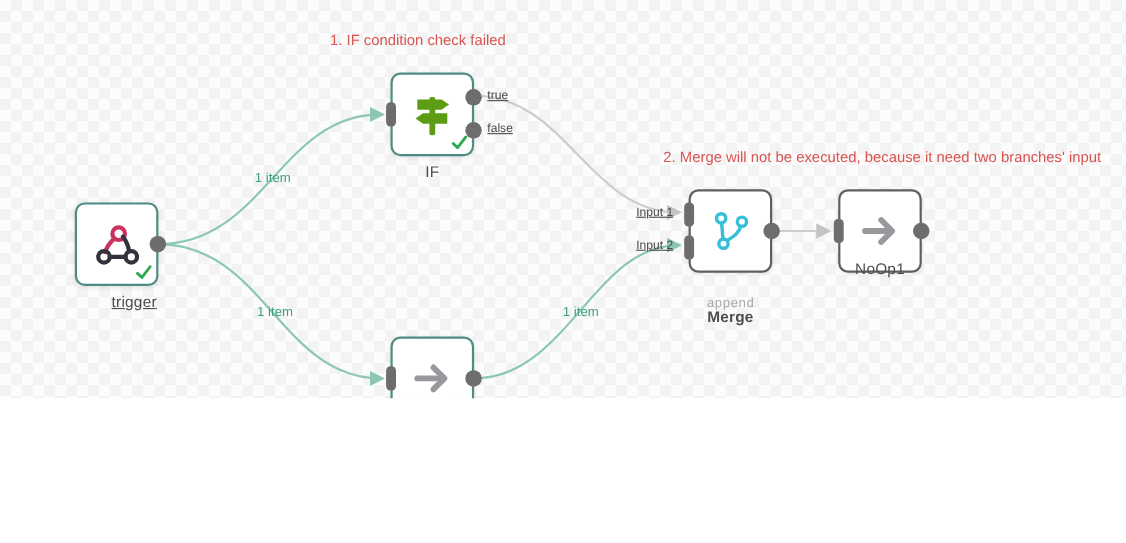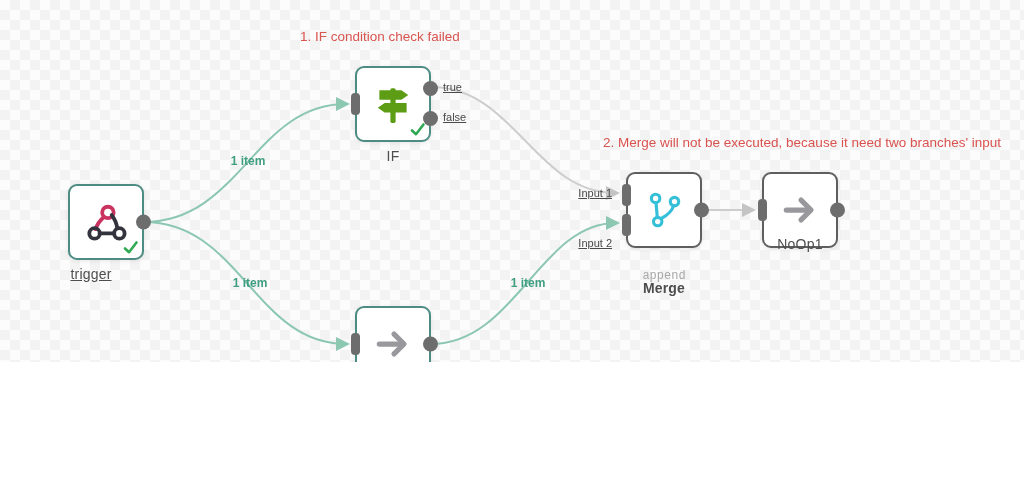--- a/index.html
+++ b/index.html
@@ -80,21 +80,20 @@
     text-decoration: underline;
   }
   .port-label.right-align { text-align: right; }
 
   .edge-label {
     position: absolute;
     width: 80px;
     text-align: center;
     font-size: 12px;
     color: #3f9e80;
-    font-weight: bold;
   }
 
   .annotation {
     position: absolute;
     font-size: 13.5px;
     color: #d9534f;
     white-space: nowrap;
   }
 </style>
 </head>
@@ -132,21 +131,21 @@
       <circle cx="10" cy="34" r="5.5" stroke="#33333e" stroke-width="4"></circle>
       <circle cx="36" cy="34" r="5.5" stroke="#33333e" stroke-width="4"></circle>
       <path d="M28,14.8 C31.2,19 33.2,23.8 33.8,28.6" stroke="#33333e" stroke-width="4" stroke-linecap="round"></path>
       <path d="M15.5,34 L30.5,34" stroke="#33333e" stroke-width="4" stroke-linecap="round"></path>
     </svg>
     <svg class="check" viewBox="0 0 17 17">
       <path d="M3,9.5 L7,13.2 L14.5,3.5" fill="none" stroke="#2fa952" stroke-width="2.6" stroke-linecap="round" stroke-linejoin="round"></path>
     </svg>
     <span class="port-out vcenter"></span>
   </div>
-  <div class="node-label" style="left:21px; top:266px;text-decoration:underline;">trigger</div>
+  <div class="node-label" style="left:52px; top:266px;text-decoration:underline;">trigger</div>
 
   <div class="node success" style="left:355px; top:66px;">
     <svg class="node-icon" viewBox="0 0 40 40">
       <rect x="17.5" y="5" width="5" height="33" rx="1.5" fill="#5d9c15"></rect>
       <polygon points="7,7 28,7 34.5,11.5 28,16 7,16" fill="#5d9c15"></polygon>
       <polygon points="33,19 12,19 5.5,23.5 12,28 33,28" fill="#5d9c15"></polygon>
     </svg>
     <svg class="check" viewBox="0 0 17 17">
       <path d="M3,9.5 L7,13.2 L14.5,3.5" fill="none" stroke="#2fa952" stroke-width="2.6" stroke-linecap="round" stroke-linejoin="round"></path>
     </svg>
@@ -176,21 +175,21 @@
       <circle cx="30" cy="12" r="4"></circle>
       <circle cx="14" cy="31" r="4"></circle>
       <path d="M12.4,13 L13.6,27"></path>
       <path d="M29,16 C27.5,21.5 22,25.5 17.6,28"></path>
     </svg>
     <span class="port-in" style="top:10px;"></span>
     <span class="port-in" style="top:40px;"></span>
     <span class="port-out vcenter"></span>
   </div>
   <div class="port-label right-align" style="left:532px; top:187px; width:80px;">Input 1</div>
-  <div class="port-label right-align" style="left:532px; top:217px; width:80px;margin-top:20px;">Input 2</div>
+  <div class="port-label right-align" style="left:532px; top:217px; width:80px;">Input 2</div>
   <div class="node-label" style="left:594px; top:252px; font-weight:700;margin-top:28px;">Merge</div>
   <div class="node-sublabel" style="left:594px; top:269px;">append</div>
 
   <div class="node pending" style="left:762px; top:172px;">
     <svg class="node-icon" viewBox="0 0 40 40" fill="none" stroke="#98989d" stroke-width="5" stroke-linecap="round" stroke-linejoin="round">
       <path d="M7,20 H28"></path>
       <path d="M21,10.5 L30.5,20 L21,29.5"></path>
     </svg>
     <span class="port-in vcenter"></span>
     <span class="port-out vcenter"></span>

